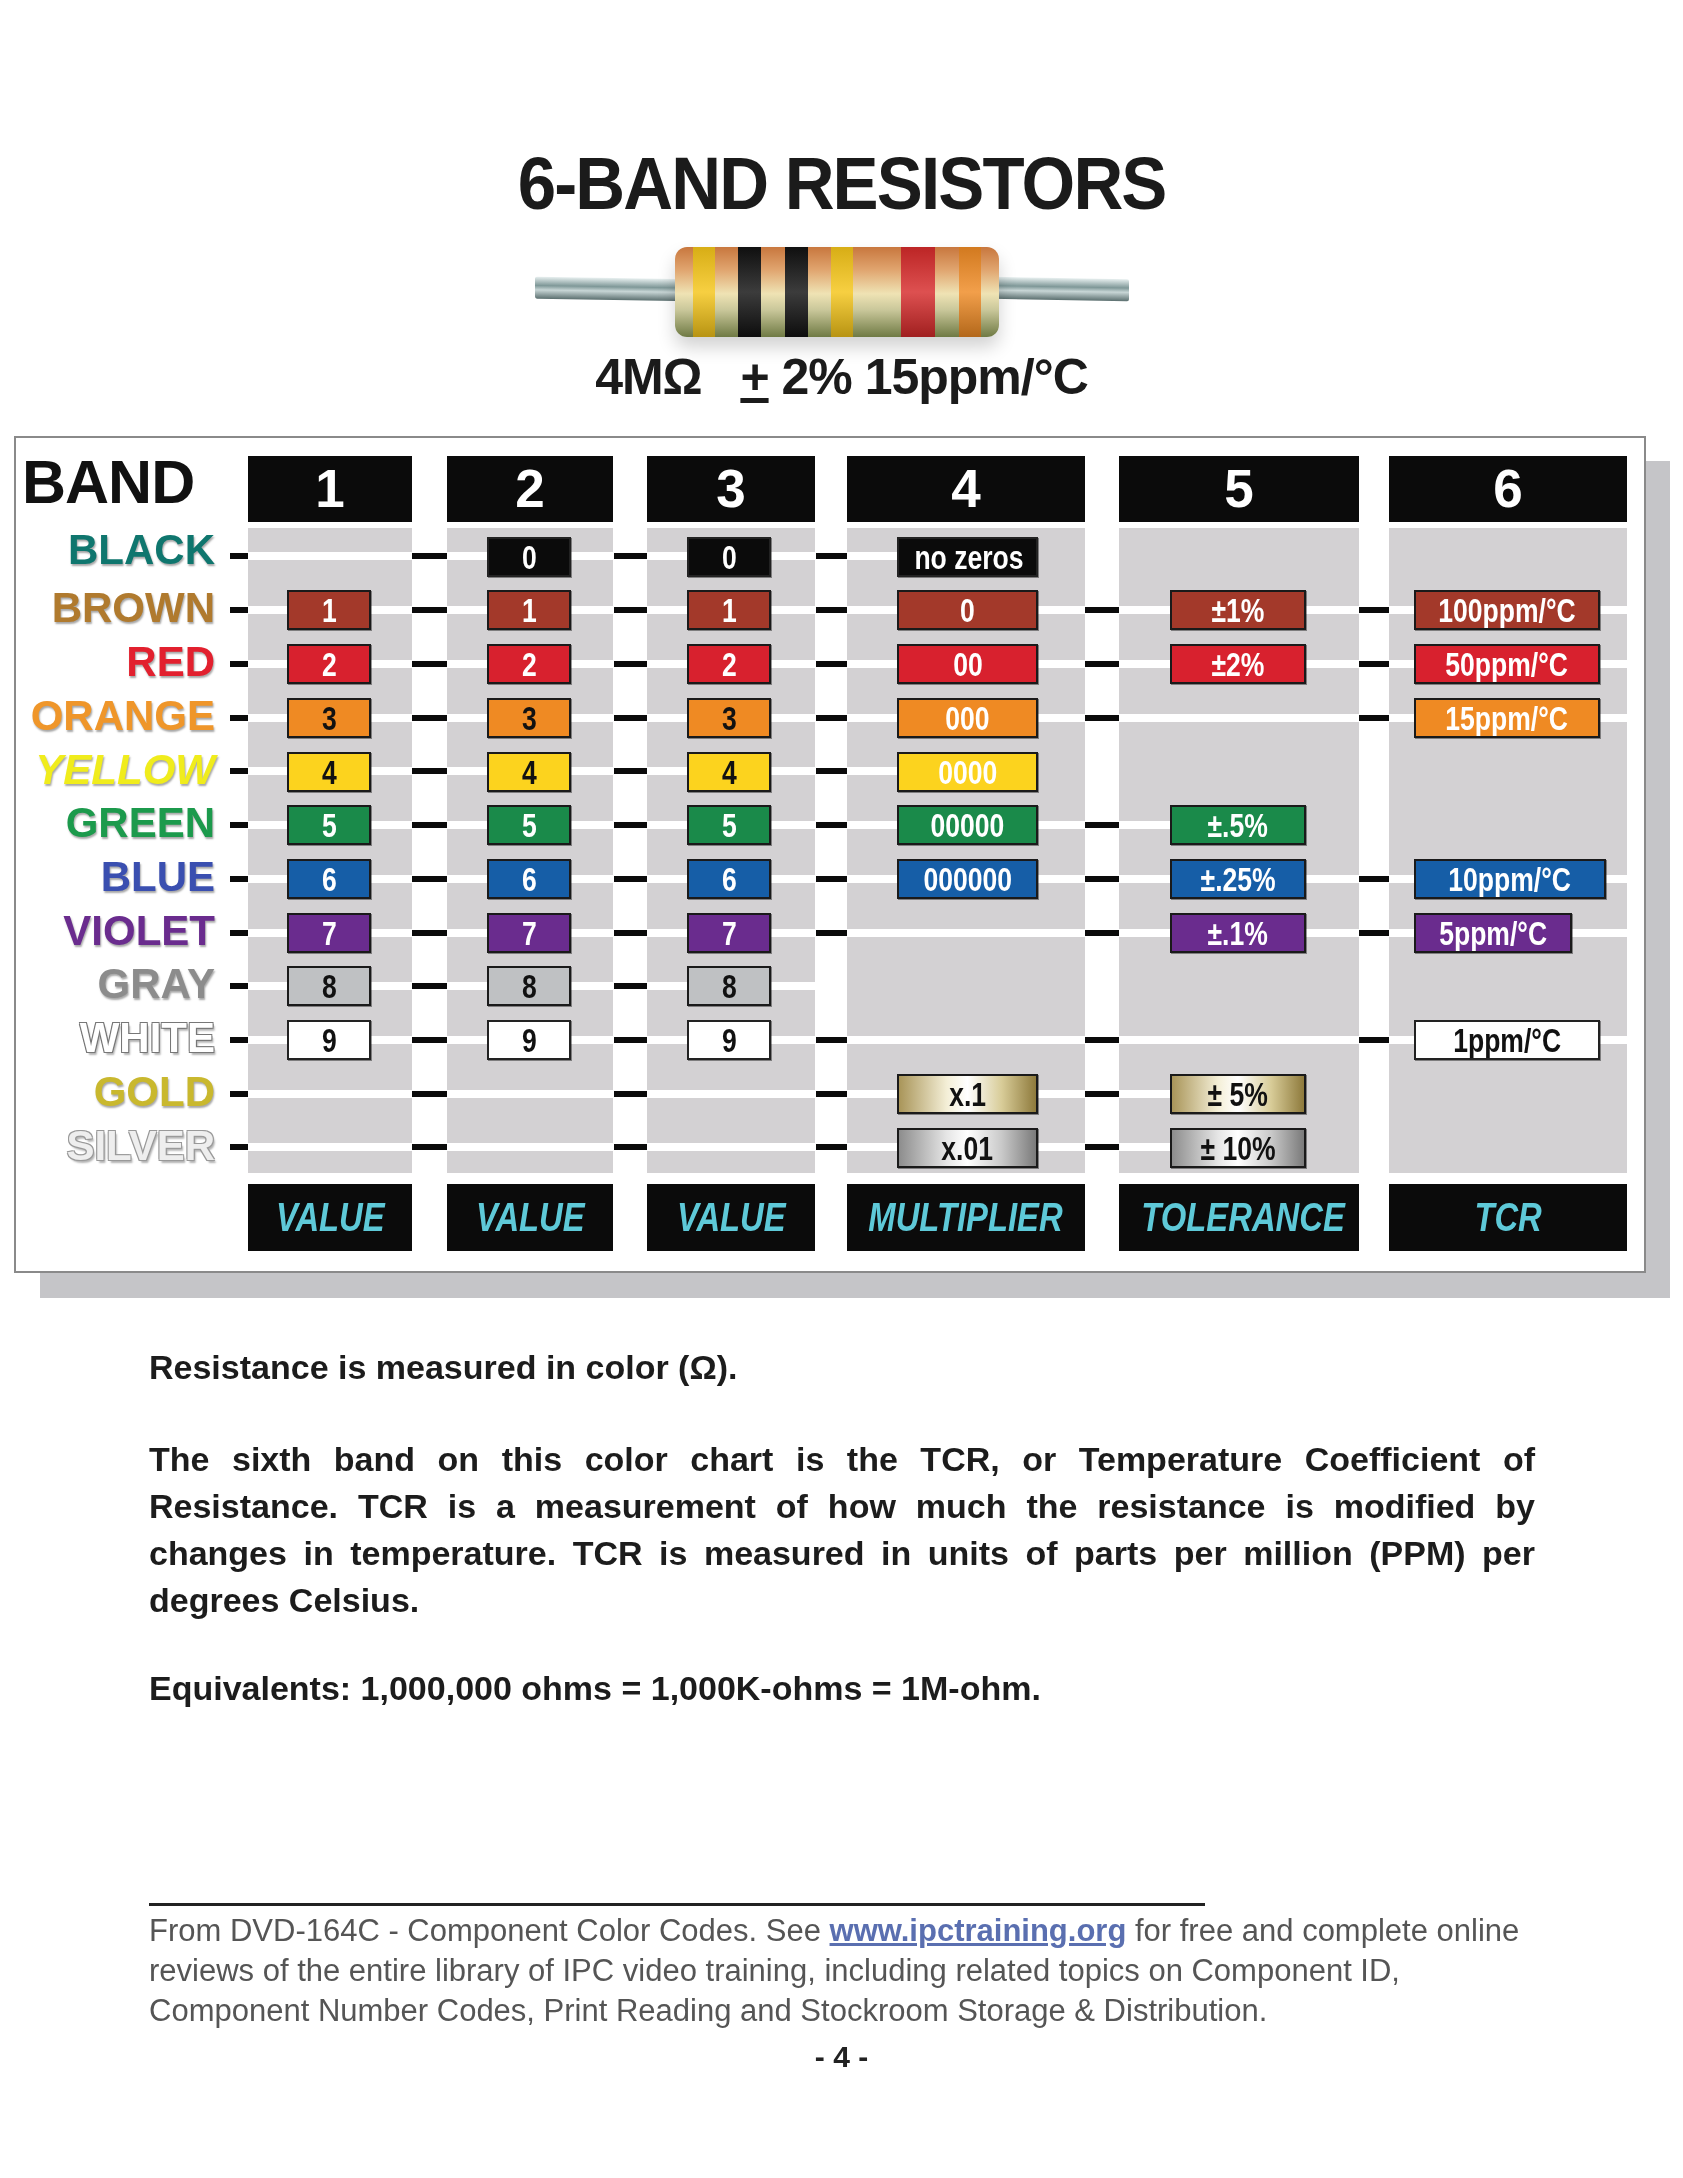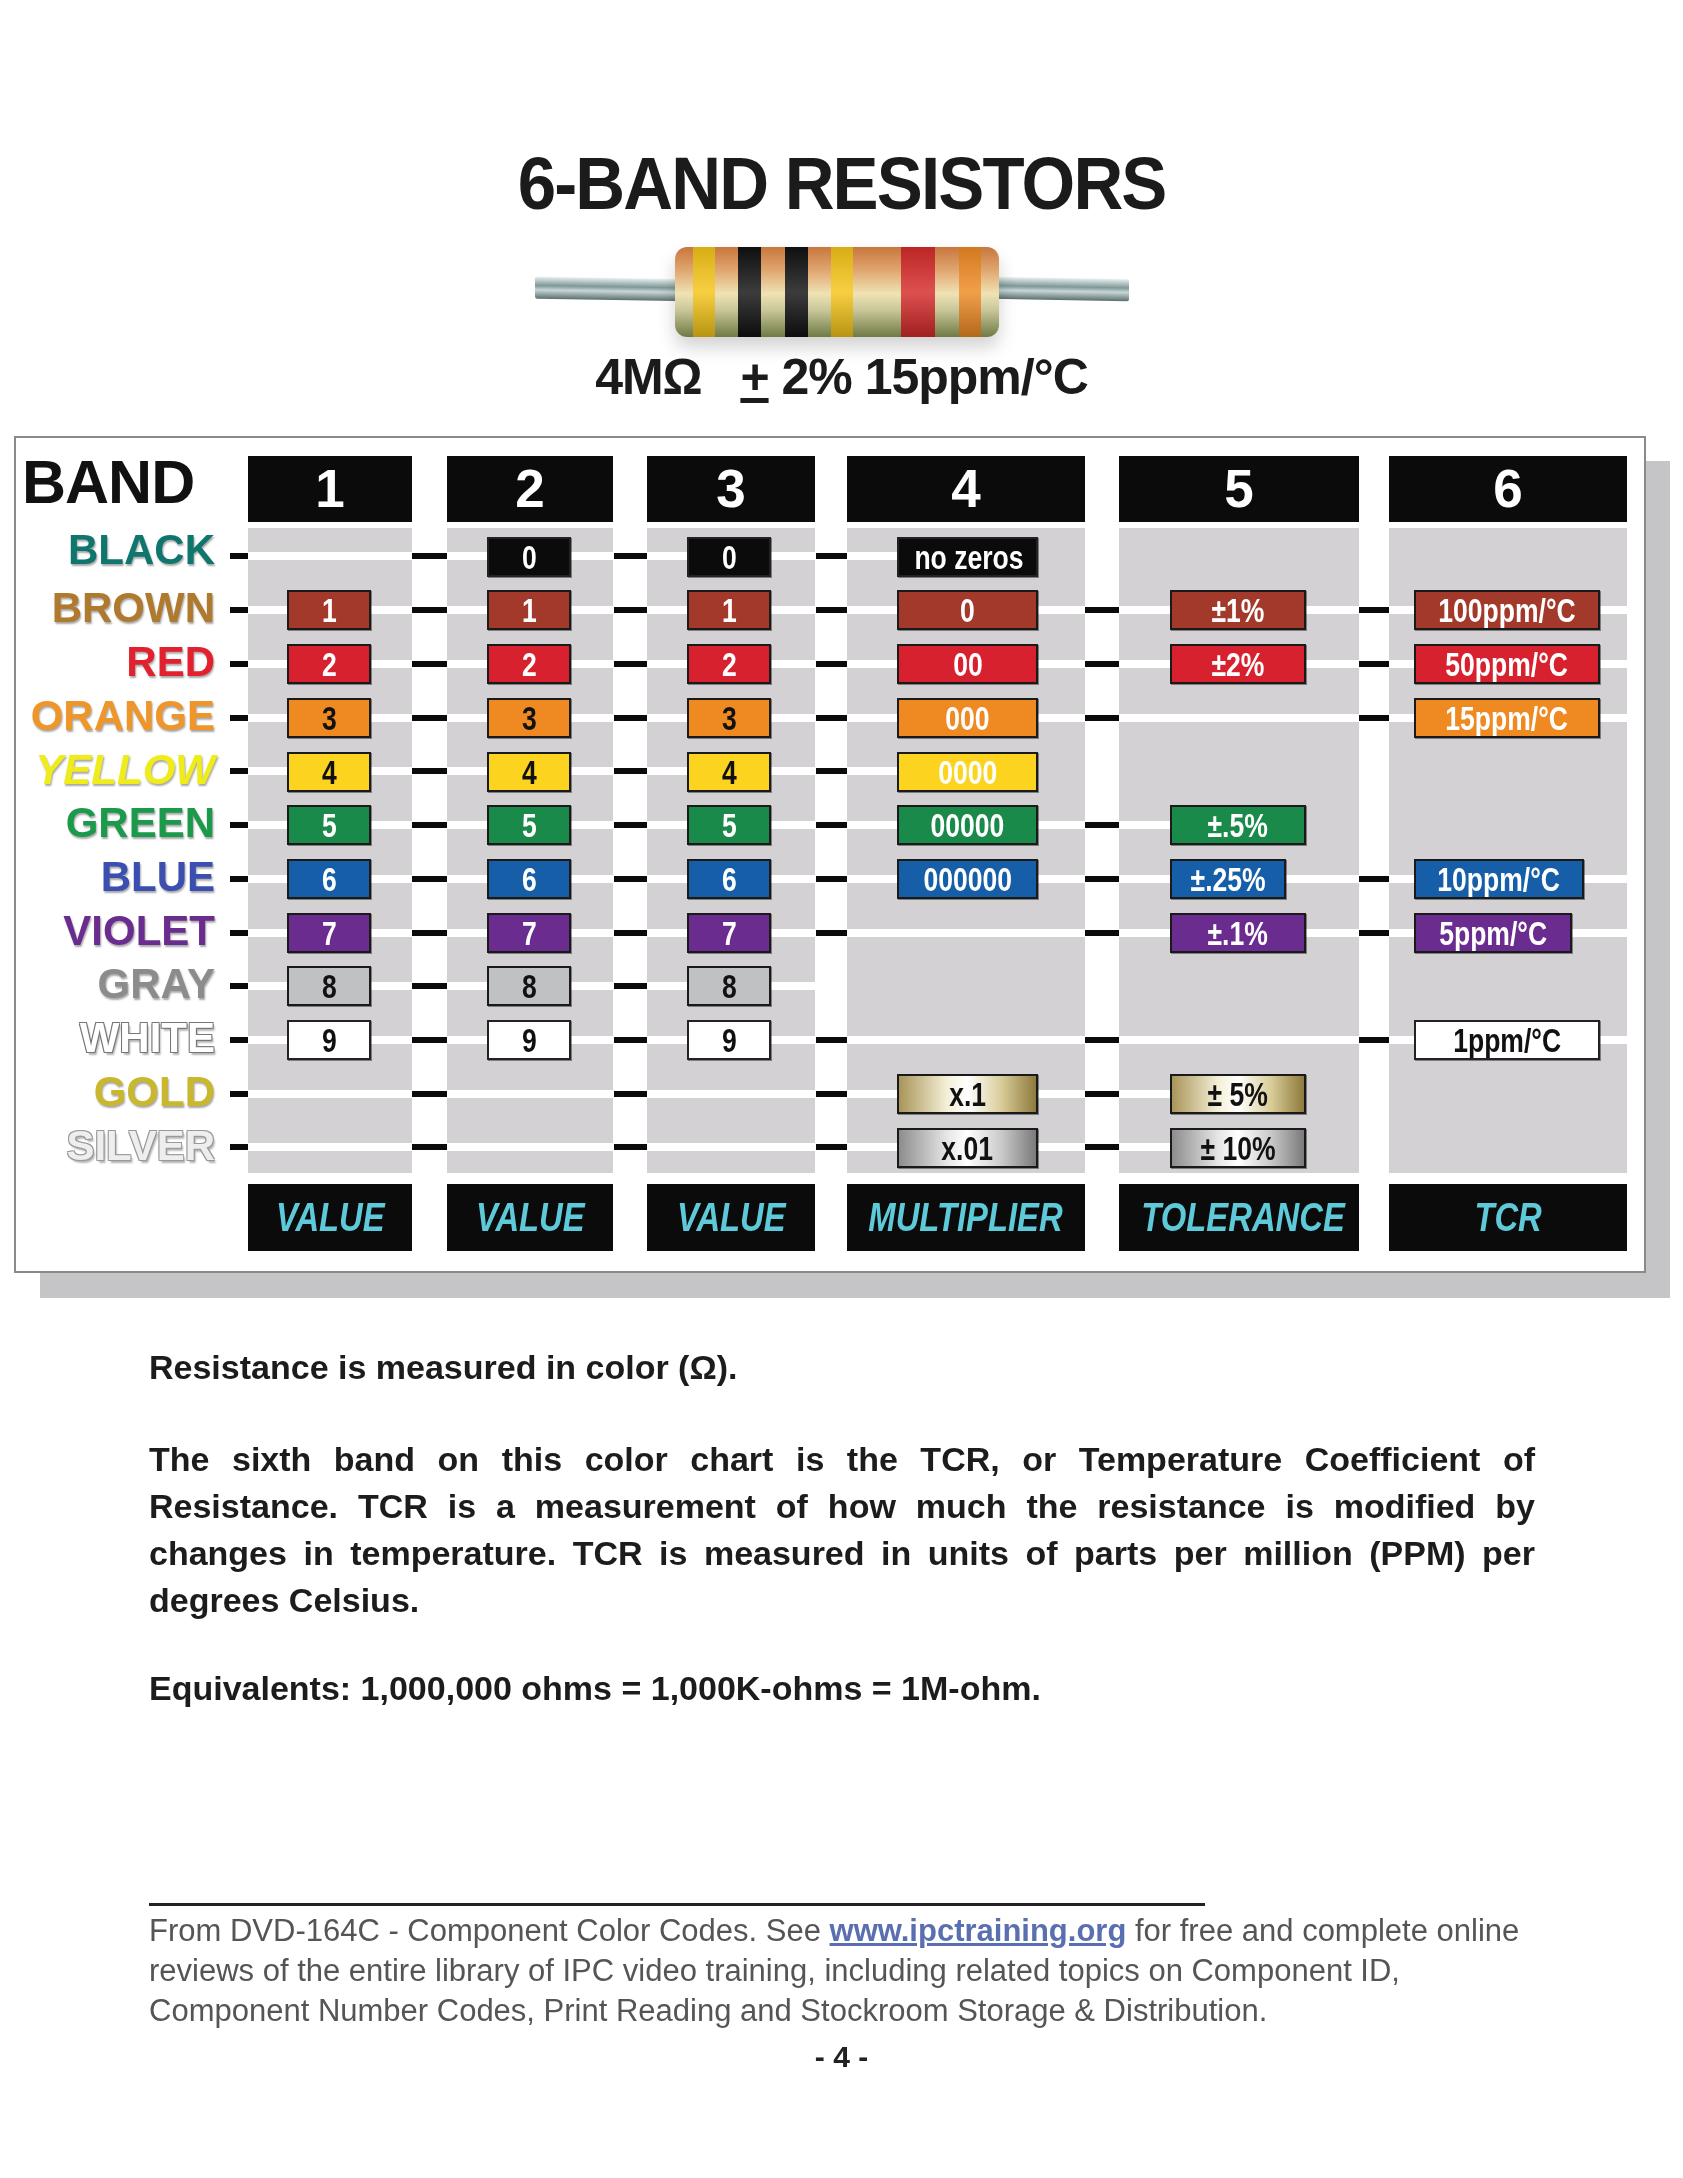--- a/index.html
+++ b/index.html
@@ -206,22 +206,22 @@
     <div class="rline" style="left: 248px; width: 164px; top: 875px;"></div>
     <div class="rline" style="left: 447px; width: 166px; top: 875px;"></div>
     <div class="rline" style="left: 647px; width: 168px; top: 875px;"></div>
     <div class="rline" style="left: 847px; width: 238px; top: 875px;"></div>
     <div class="rline" style="left: 1119px; width: 240px; top: 875px;"></div>
     <div class="rline" style="left: 1389px; width: 238px; top: 875px;"></div>
     <div class="chip" style="left: 287px; width: 84px; top: 859px; background: rgb(22, 94, 167); color: rgb(255, 255, 255);"><span>6</span></div>
     <div class="chip" style="left: 487px; width: 84px; top: 859px; background: rgb(22, 94, 167); color: rgb(255, 255, 255);"><span>6</span></div>
     <div class="chip" style="left: 687px; width: 84px; top: 859px; background: rgb(22, 94, 167); color: rgb(255, 255, 255);"><span>6</span></div>
     <div class="chip" style="left: 897px; width: 141px; top: 859px; background: rgb(22, 94, 167); color: rgb(255, 255, 255);"><span>000000</span></div>
-    <div class="chip" style="left: 1170px; width: 116px; top: 859px; background: rgb(22, 94, 167); color: rgb(255, 255, 255);"><span>±.25%</span></div>
-    <div class="chip" style="left: 1414px; width: 170px; top: 859px; background: rgb(22, 94, 167); color: rgb(255, 255, 255);"><span>10ppm/°C</span></div>
+    <div class="chip" style="left: 1170px; width: 136px; top: 859px; background: rgb(22, 94, 167); color: rgb(255, 255, 255);"><span>±.25%</span></div>
+    <div class="chip" style="left: 1414px; width: 192px; top: 859px; background: rgb(22, 94, 167); color: rgb(255, 255, 255);"><span>10ppm/°C</span></div>
     <div class="row-label" style="top: 909px; color: rgb(106, 44, 142);"><span>VIOLET</span></div>
     <div class="dash" style="left: 230px; width: 18px; top: 930px;"></div>
     <div class="dash" style="left: 412px; width: 36px; top: 930px;"></div>
     <div class="dash" style="left: 614px; width: 34px; top: 930px;"></div>
     <div class="dash" style="left: 816px; width: 32px; top: 930px;"></div>
     <div class="dash" style="left: 1085px; width: 34px; top: 930px;"></div>
     <div class="dash" style="left: 1358px; width: 31px; top: 930px;"></div>
     <div class="rline" style="left: 248px; width: 164px; top: 929px;"></div>
     <div class="rline" style="left: 447px; width: 166px; top: 929px;"></div>
     <div class="rline" style="left: 647px; width: 168px; top: 929px;"></div>

